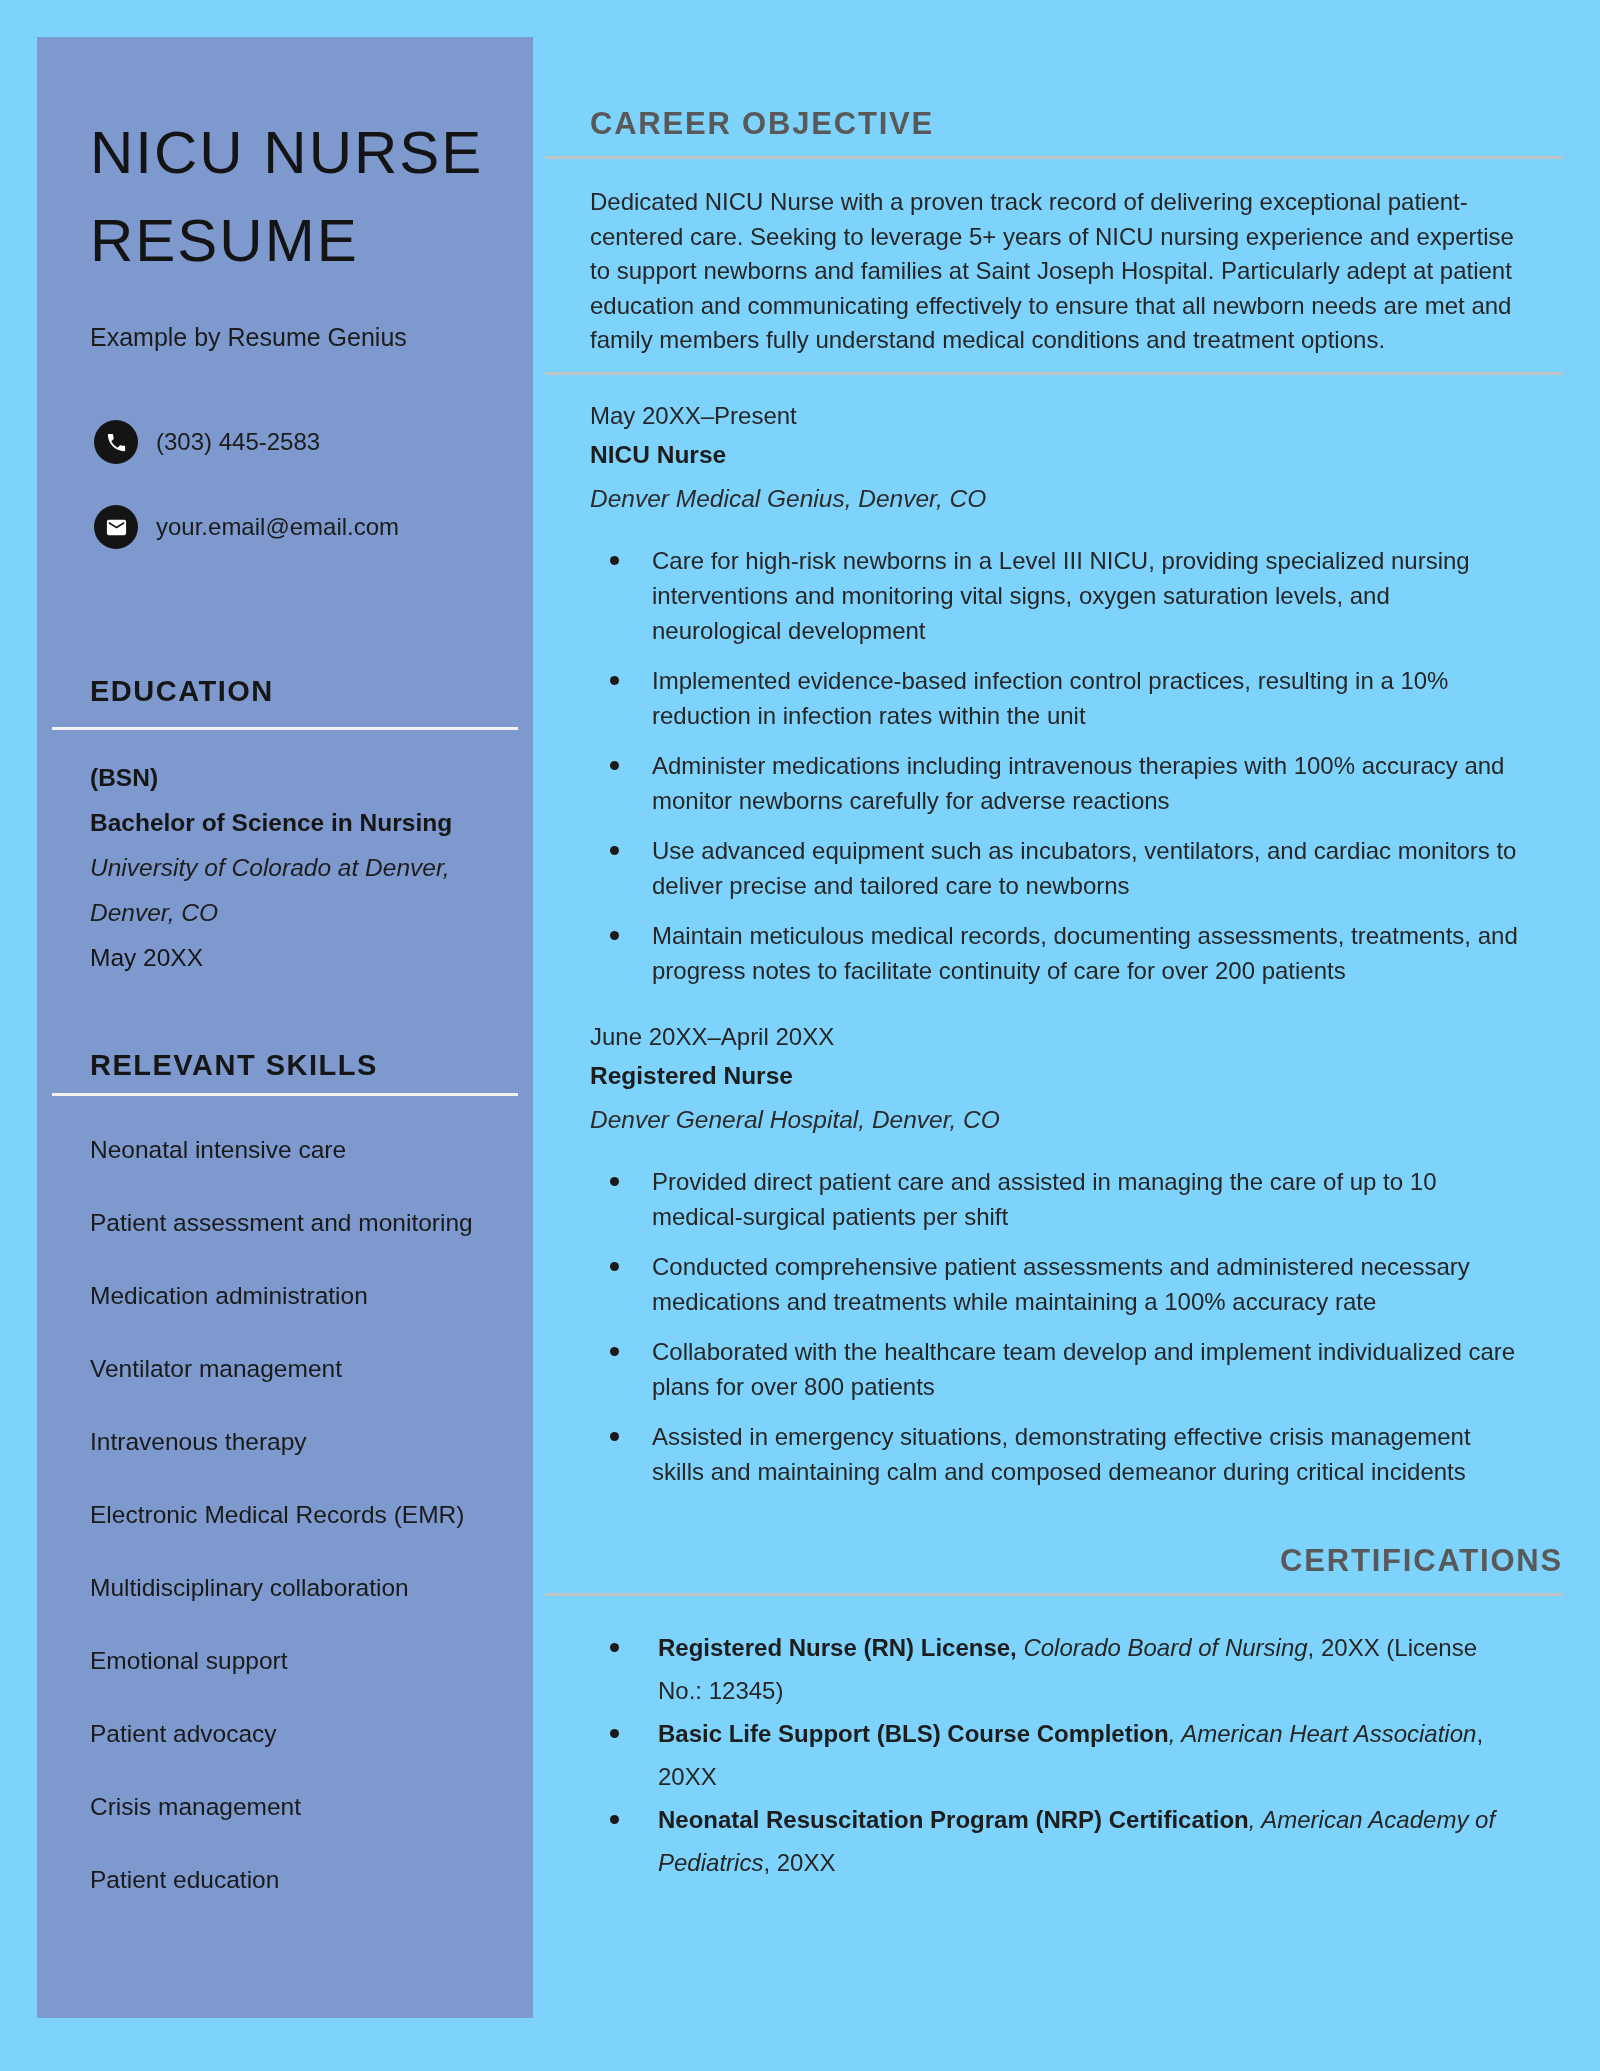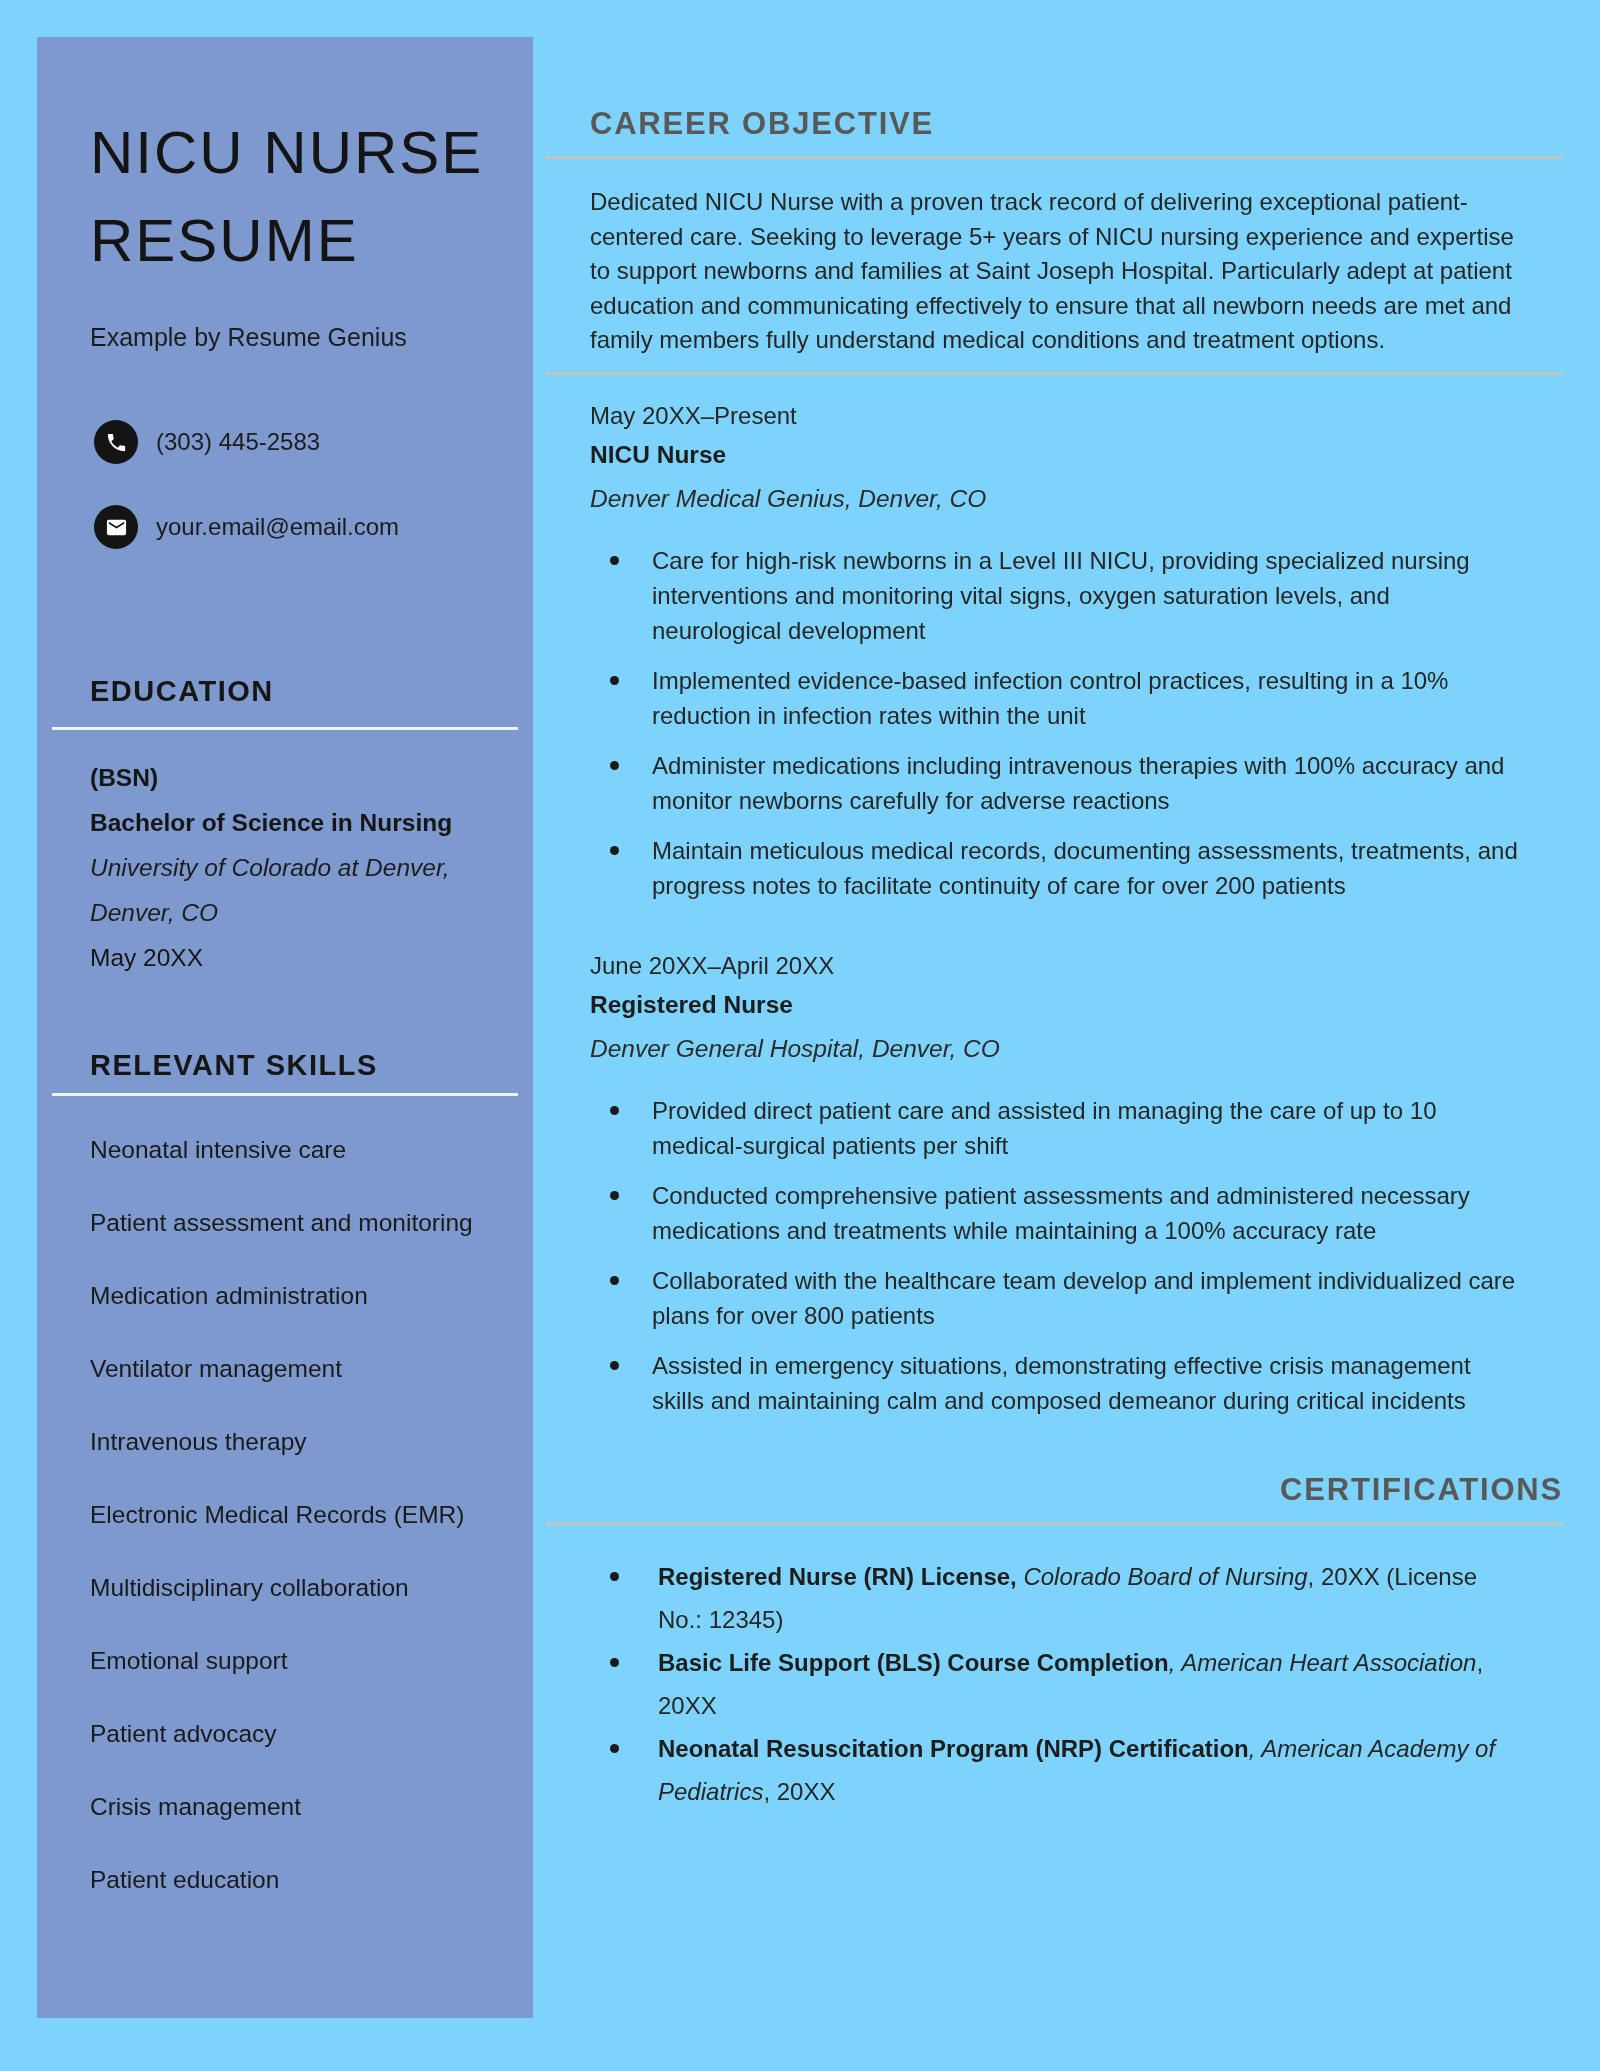--- a/index.html
+++ b/index.html
@@ -167,24 +167,25 @@
 
     <div class="job-header">
       <div class="job-dates">May 20XX–Present</div>
       <div class="job-title">NICU Nurse</div>
       <div class="job-company">Denver Medical Genius, Denver, CO</div>
     </div>
     <ul class="bullets">
       <li>Care for high-risk newborns in a Level III NICU, providing specialized nursing interventions and monitoring vital signs, oxygen saturation levels, and neurological development</li>
       <li>Implemented evidence-based infection control practices, resulting in a 10% reduction in infection rates within the unit</li>
       <li>Administer medications including intravenous therapies with 100% accuracy and monitor newborns carefully for adverse reactions</li>
+      <li>Use advanced equipment such as incubators, ventilators, and cardiac monitors to deliver precise and tailored care to newborns</li>
       <li>Maintain meticulous medical records, documenting assessments, treatments, and progress notes to facilitate continuity of care for over 200 patients</li>
     </ul>
 
-    <div class="job-header" style="margin-top:46px;">
+    <div class="job-header" style="margin-top:32px;">
       <div class="job-dates">June 20XX–April 20XX</div>
       <div class="job-title">Registered Nurse</div>
       <div class="job-company">Denver General Hospital, Denver, CO</div>
     </div>
     <ul class="bullets">
       <li>Provided direct patient care and assisted in managing the care of up to 10 medical-surgical patients per shift</li>
       <li>Conducted comprehensive patient assessments and administered necessary medications and treatments while maintaining a 100% accuracy rate</li>
       <li>Collaborated with the healthcare team develop and implement individualized care plans for over 800 patients</li>
       <li>Assisted in emergency situations, demonstrating effective crisis management skills and maintaining calm and composed demeanor during critical incidents</li>
     </ul>

